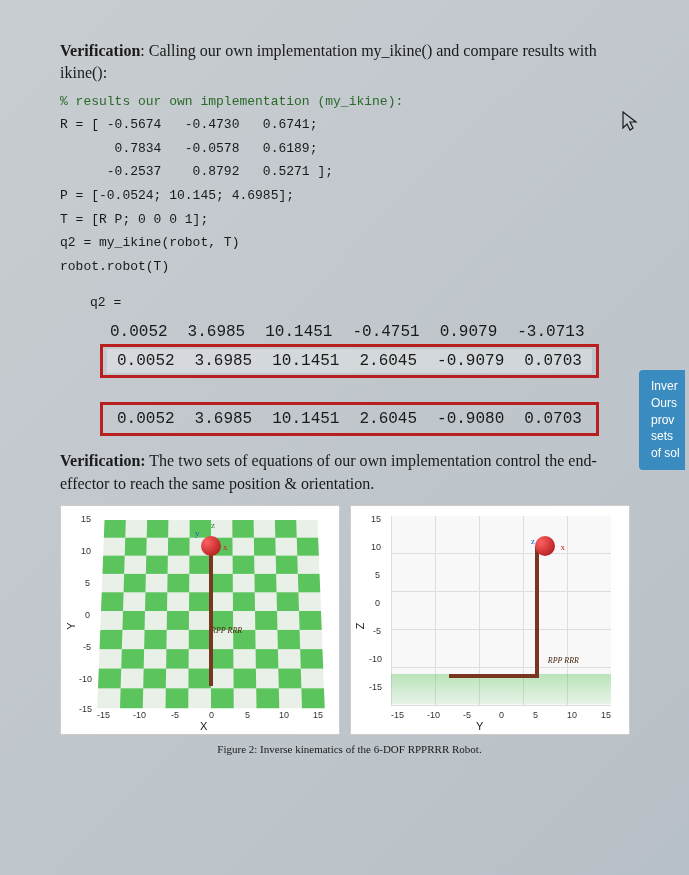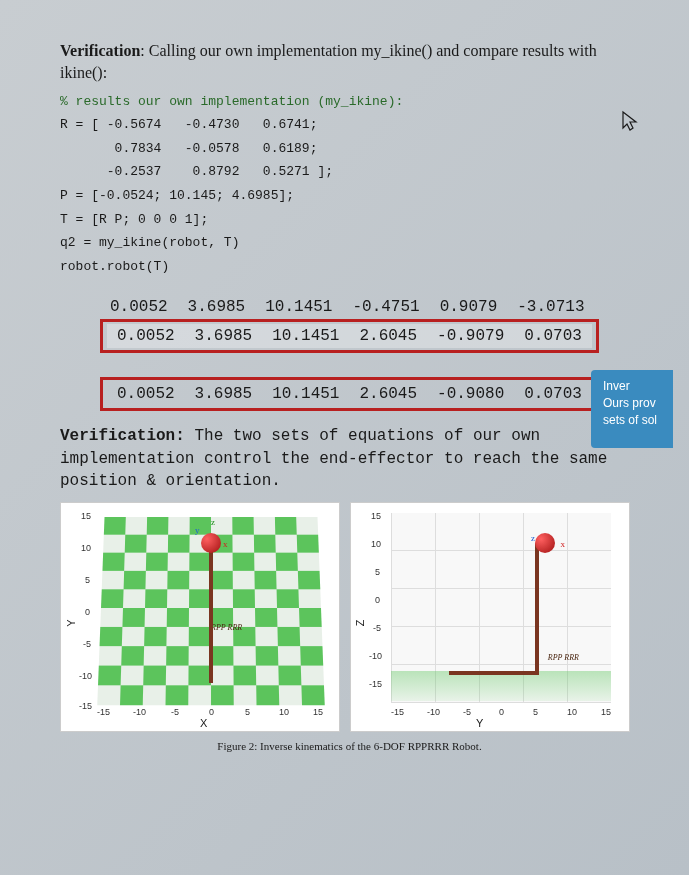--- a/index.html
+++ b/index.html
@@ -53,30 +53,30 @@
     }
     .red-box {
       border: 3px solid #b82020;
       display: inline-block;
       padding: 2px 4px;
       margin-left: 10px;
     }
     .red-box .data-table { margin-left: 0; }
     .blue-callout {
       position: absolute;
-      right: 16px;
+      right: 4px;
       top: 370px;
       background: #3a8bbf;
       color: #fff;
-      padding: 8px 0 20px 12px;
+      padding: 8px 0 8px 12px;
       font-size: 12px;
       font-family: Arial, sans-serif;
       border-radius: 4px 0 0 4px;
       line-height: 1.4;
-      width: 82px;
+      width: 46px;
       overflow: hidden;
     }
     .figures-wrap {
       display: flex;
       gap: 10px;
       margin-top: 10px;
     }
     .fig {
       width: 280px;
       height: 230px;
@@ -154,20 +154,21 @@
 <div class="code-block code-black">q2 = my_ikine(robot, T)</div>
 <div class="code-block code-black">robot.robot(T)</div>
 
 <span class="cursor-icon">
   <svg width="18" height="22" viewBox="0 0 18 22">
       <path d="M2 2 L2 18 L6 14 L9 20 L12 18 L9 12 L15 12 Z" fill="none" stroke="#1a1a1a" stroke-width="1.2"></path>
     </svg>
 </span>
 
 <div class="result-block">
+  <div class="var-label">q2 =</div>
   <table class="data-table">
     <tbody>
         <tr>
       <td>0.0052</td>
       <td>3.6985</td>
       <td>10.1451</td>
       <td>-0.4751</td>
       <td>0.9079</td>
       <td>-3.0713</td>
     </tr>
@@ -205,21 +206,21 @@
       </table>
   </div>
 </div>
 
 <div class="blue-callout">
   <div>Inver</div>
   <div>Ours prov</div>
   <div>sets of sol</div>
 </div>
 
-<div class="heading" style="margin-top:8px;font-family:Liberation Mono, monospace;">
+<div class="heading" style="margin-top:8px;">
   <b>Verification:</b><span> The two sets of equations of our own implementation control the end-effector to reach the same position &amp; orientation.</span>
 </div>
 
 <div class="figures-wrap">
   <div class="fig">
     <div class="checker" id="checker">
         <div></div>
         <div class="w"></div>
         <div></div>
         <div class="w"></div>

